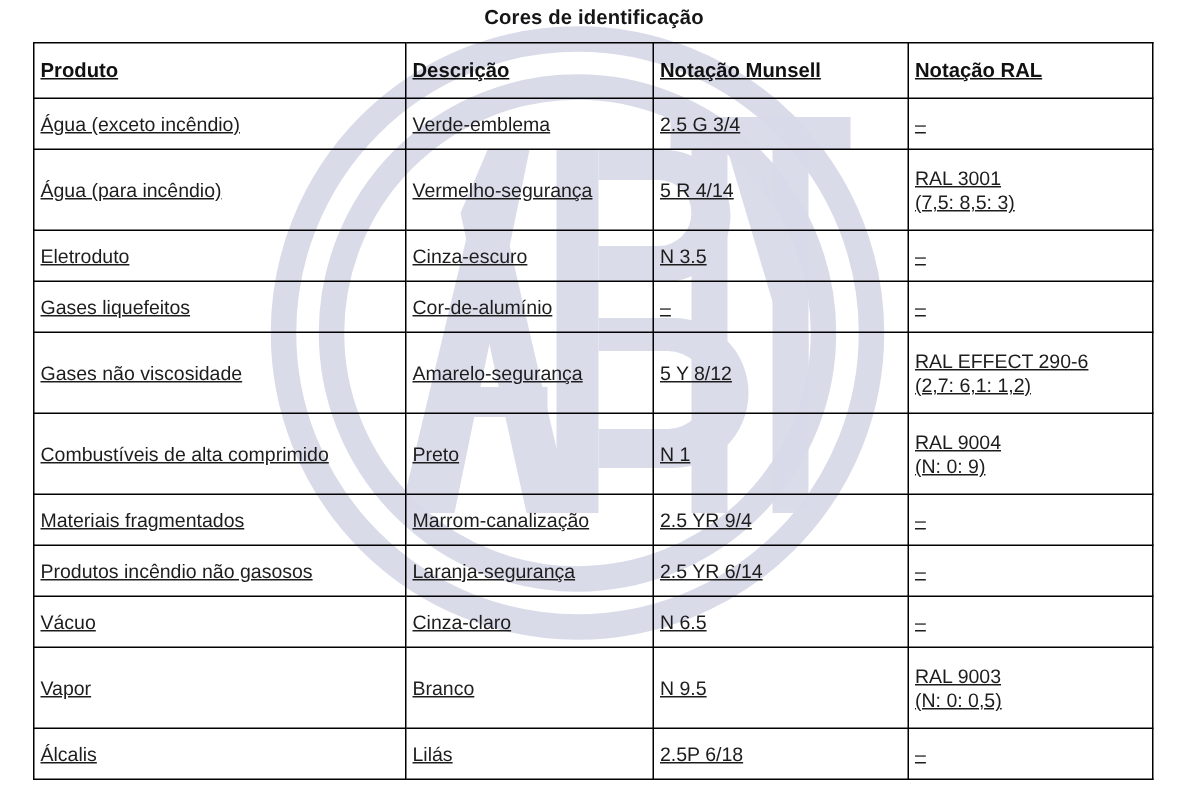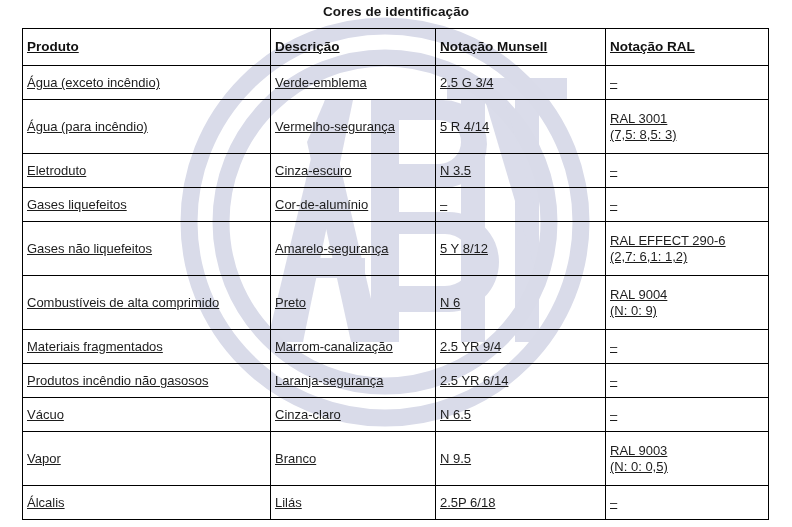--- a/index.html
+++ b/index.html
@@ -169,31 +169,31 @@
           <td>N 3.5</td>
           <td>–</td>
         </tr>
         <tr>
           <td>Gases liquefeitos</td>
           <td>Cor-de-alumínio</td>
           <td>–</td>
           <td>–</td>
         </tr>
         <tr class="tall">
-          <td>Gases não liquefeitos</td>
+          <td>Gases não viscosidade</td>
           <td>Amarelo-segurança</td>
           <td>5 Y 8/12</td>
           <td>
             <span class="cell-stack"><span>RAL EFFECT 290-6</span><span class="line2">(2,7: 6,1: 1,2)</span></span>
           </td>
         </tr>
         <tr class="tall">
           <td>Combustíveis de alta comprimido</td>
           <td>Preto</td>
-          <td>N 6</td>
+          <td>N 1</td>
           <td>
             <span class="cell-stack"><span>RAL 9004</span><span class="line2">(N: 0: 9)</span></span>
           </td>
         </tr>
         <tr>
           <td>Materiais fragmentados</td>
           <td>Marrom-canalização</td>
           <td>2.5 YR 9/4</td>
           <td>–</td>
         </tr>

